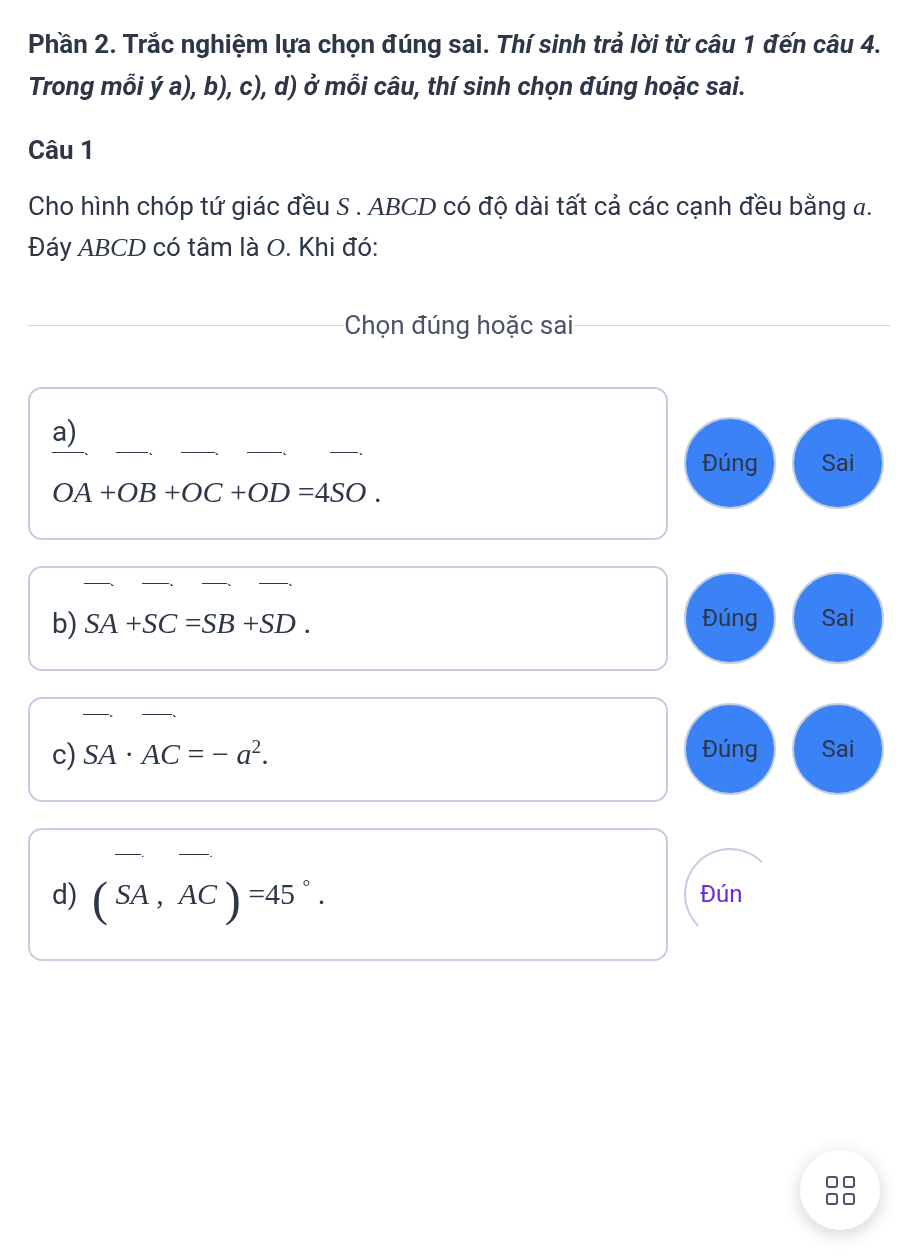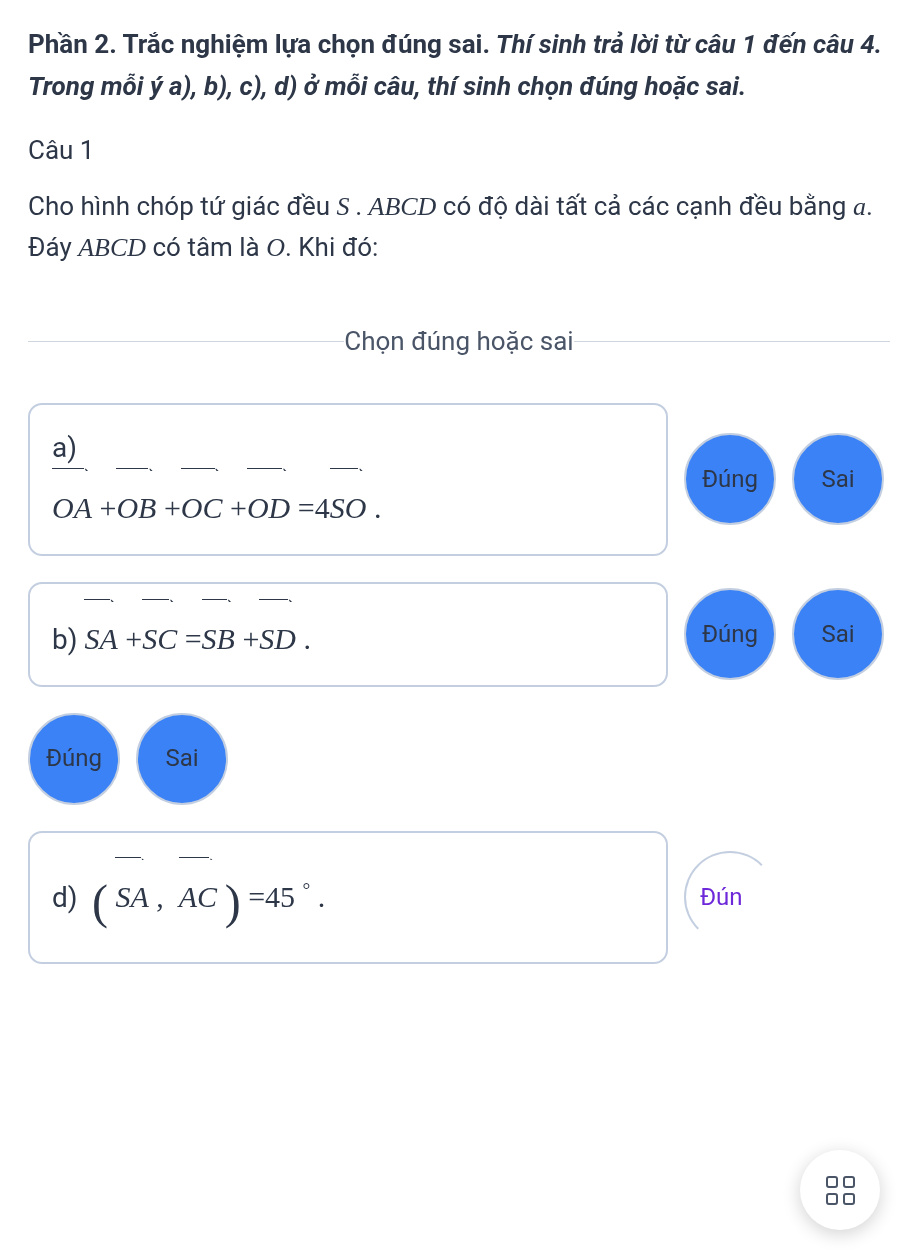--- a/index.html
+++ b/index.html
@@ -11,25 +11,25 @@
     padding: 24px 28px 40px 28px;
     font-size: 26px;
     line-height: 1.6;
   }
   .instructions {
     margin-bottom: 23px;
   }
   .instructions .part-label { font-weight: 700; }
   .instructions .part-rest { font-weight: 700; font-style: italic; }
   .question-label {
-    font-weight: 400;
+    font-weight: 700;
     margin-bottom: 14px;
   }
   .question-text {
-    margin-bottom: 52px;
+    margin-bottom: 36px;
   }
   .math-it { font-style: italic; font-family: "Times New Roman", Georgia, serif; }
   .divider-row {
     display: flex;
     align-items: center;
     margin: 20px 0 40px 0;
     gap: 0;
   }
   .divider-line {
     flex: 1;
@@ -200,20 +200,25 @@
   </div>
   <div class="btn-circle">
       <span>Đúng</span>
     </div>
   <div class="btn-circle">
       <span>Sai</span>
     </div>
 </div>
 
 <div class="option-row">
+  <div class="option-card">
+    <div class="formula-line" title="SA→ · AC→ = − a² .">
+      <span class="lead">c) </span><span class="vec"><span class="arrow"><span class="arrow-body"></span></span>SA</span>&nbsp;·&nbsp;<span class="vec"><span class="arrow"><span class="arrow-body"></span></span>AC</span>&nbsp;=&nbsp;−&nbsp;<span style="font-style:italic">a</span><span class="sup">2</span>.
+    </div>
+  </div>
   <div class="btn-circle">
       <span>Đúng</span>
     </div>
   <div class="btn-circle">
       <span>Sai</span>
     </div>
 </div>
 
 <div class="option-row">
   <div class="option-card">

